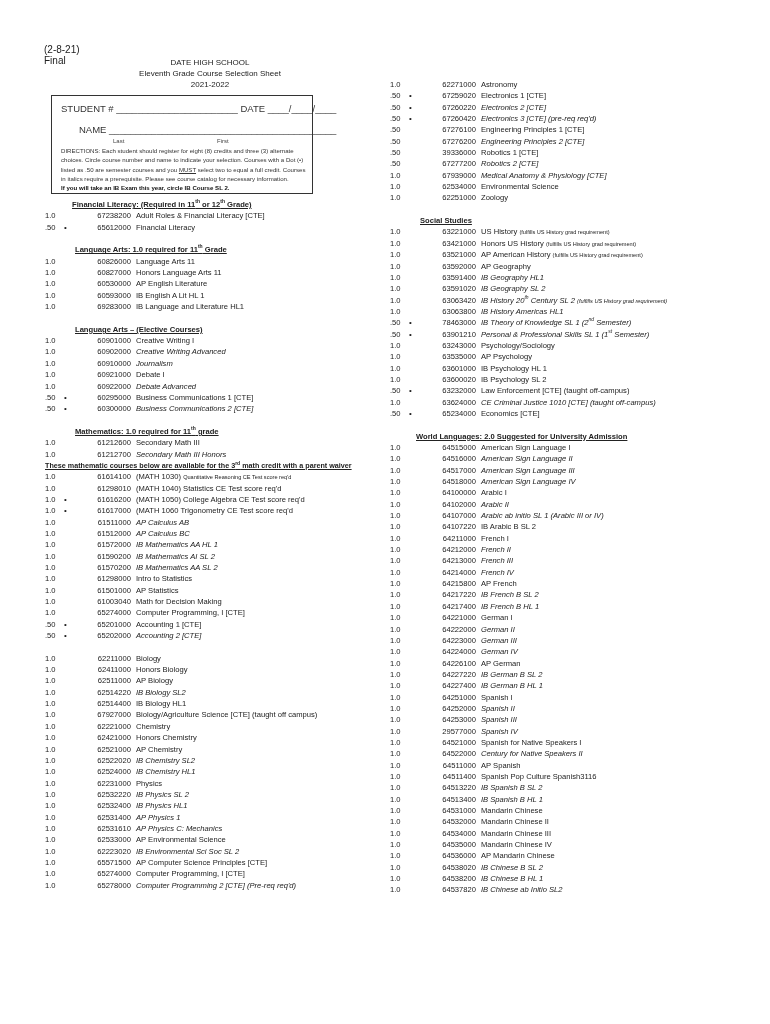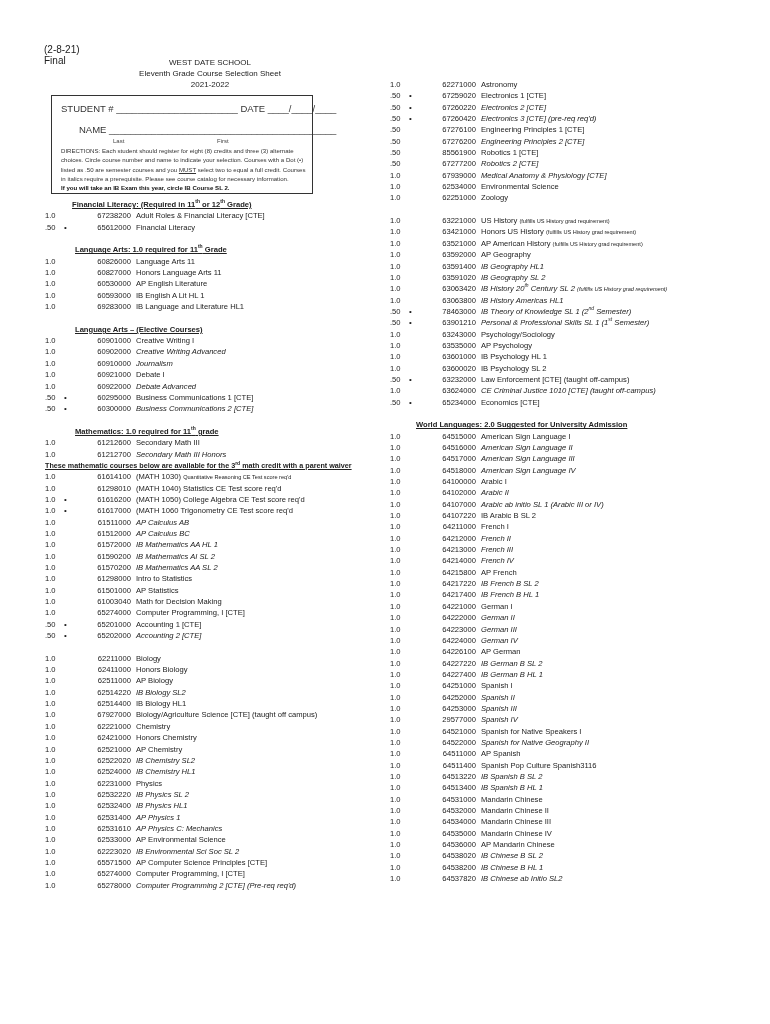--- a/index.html
+++ b/index.html
@@ -25,21 +25,21 @@
   .head { height:11.35px; line-height:12px; white-space:nowrap; font-weight:bold; text-decoration:underline; font-size:7.6px; }
   .gap { height:11.35px; }
   sup { font-size:5px; line-height:0; }
 </style>
 </head>
 <body>
 
 <div class="abs meta" style="top:45px;">(2-8-21)</div>
 <div class="abs meta" style="top:56px;">Final</div>
 <div class="abs title-block">
-  <div>WEST DATE SCHOOL</div>
+  <div>DATE HIGH SCHOOL</div>
   <div>Eleventh Grade Course Selection Sheet</div>
   <div>2021-2022</div>
 </div>
 
 <div class="abs box">
   <div class="field-row" style="top:7px;">STUDENT # _______________________ DATE ____/____/____</div>
   <div class="field-row" style="top:28px;margin-left:18px;">NAME ___________________________________________</div>
   <div class="sublabel" style="left:61px; top:42px;">Last</div>
   <div class="sublabel" style="left:165px; top:42px;">First</div>
   <div class="directions"><span>DIRECTIONS:  Each student should register for eight (8) credits and three (3) alternate choices.  Circle course number and name to indicate your selection.  Courses with a Dot (•) listed as .50 are semester courses and you </span><u>MUST</u><span> select two to equal a full credit.  Courses in italics require a prerequisite.  Please see course catalog for necessary information.</span><br><b>If you will take an IB Exam this year, circle IB Course SL 2.</b></div>
@@ -401,21 +401,21 @@
     </div>
     <div class="row">
       <span class="cr">.50</span>
       <span class="dot"></span>
       <span class="code">67276200</span>
       <span class="name it">Engineering Principles 2 [CTE]</span>
     </div>
     <div class="row">
       <span class="cr">.50</span>
       <span class="dot"></span>
-      <span class="code">85561900</span>
+      <span class="code">39336000</span>
       <span class="name">Robotics 1 [CTE]</span>
     </div>
     <div class="row">
       <span class="cr">.50</span>
       <span class="dot"></span>
       <span class="code">67277200</span>
       <span class="name it">Robotics 2 [CTE]</span>
     </div>
     <div class="row">
       <span class="cr">1.0</span>
@@ -429,20 +429,21 @@
       <span class="code">62534000</span>
       <span class="name">Environmental Science</span>
     </div>
     <div class="row">
       <span class="cr">1.0</span>
       <span class="dot"></span>
       <span class="code">62251000</span>
       <span class="name">Zoology</span>
     </div>
     <div class="gap"></div>
+    <div class="head" style="padding-left: 30px;">Social Studies</div>
     <div class="row">
       <span class="cr">1.0</span>
       <span class="dot"></span>
       <span class="code">63221000</span>
       <span class="name">US History <span class="note">(fulfills US History grad requirement)</span></span>
     </div>
     <div class="row">
       <span class="cr">1.0</span>
       <span class="dot"></span>
       <span class="code">63421000</span>
@@ -699,21 +700,21 @@
     <div class="row">
       <span class="cr">1.0</span>
       <span class="dot"></span>
       <span class="code">64521000</span>
       <span class="name">Spanish for Native Speakers I</span>
     </div>
     <div class="row">
       <span class="cr">1.0</span>
       <span class="dot"></span>
       <span class="code">64522000</span>
-      <span class="name it">Spanish for Native Geography II</span>
+      <span class="name it">Century for Native Speakers II</span>
     </div>
     <div class="row">
       <span class="cr">1.0</span>
       <span class="dot"></span>
       <span class="code">64511000</span>
       <span class="name">AP Spanish</span>
     </div>
     <div class="row">
       <span class="cr">1.0</span>
       <span class="dot"></span>

